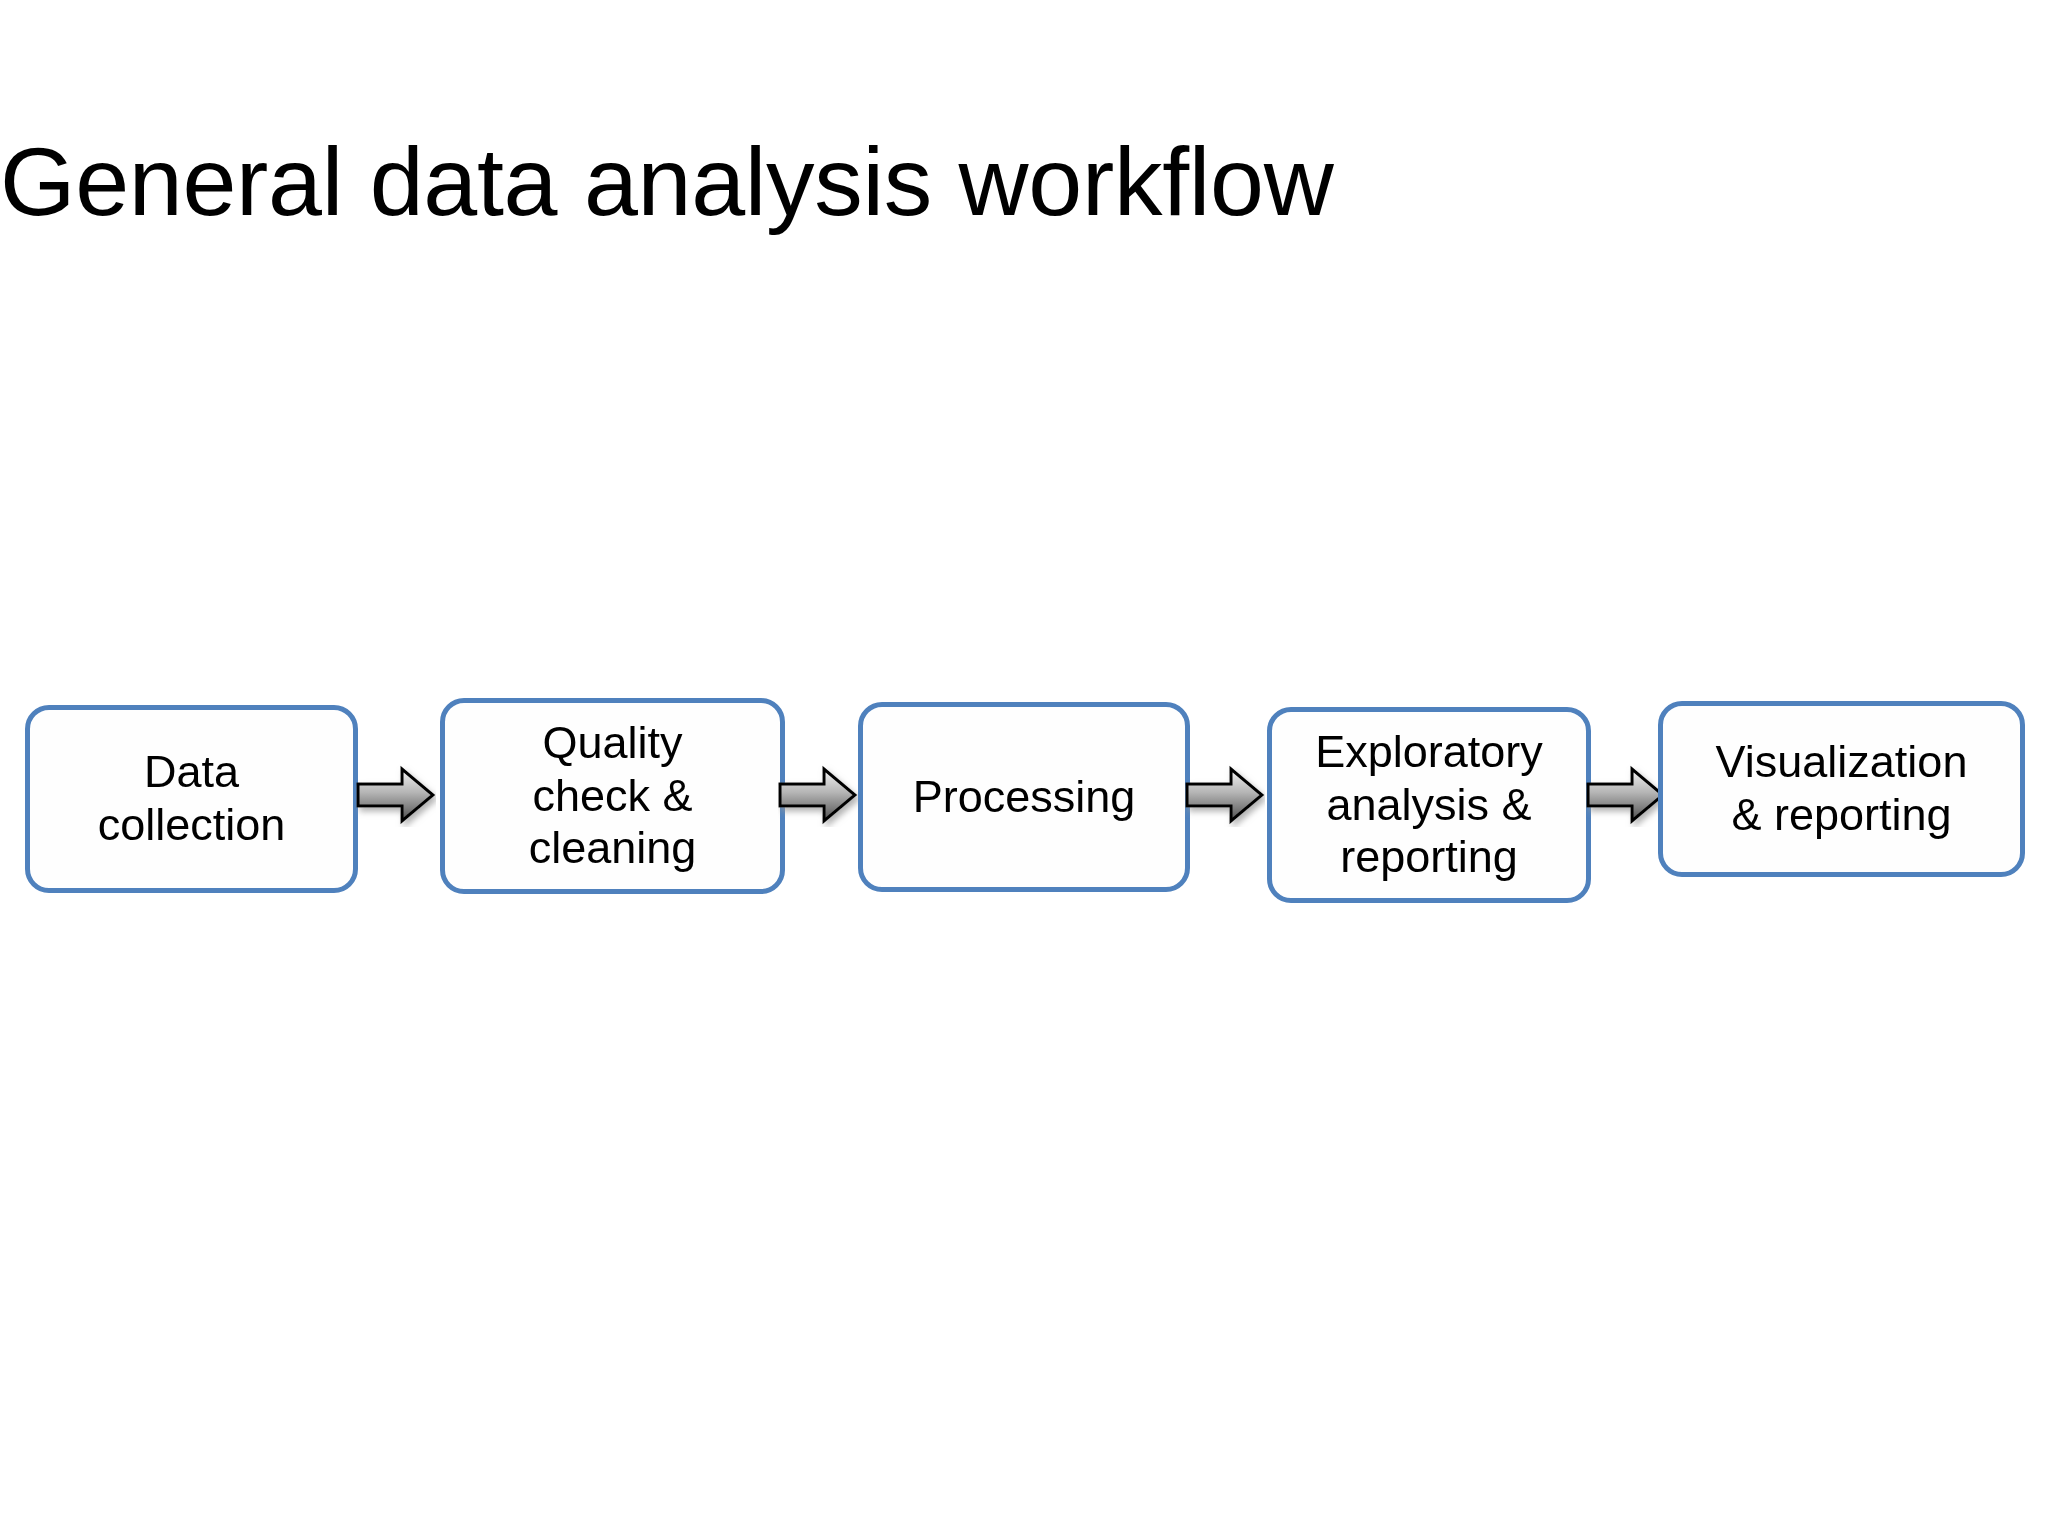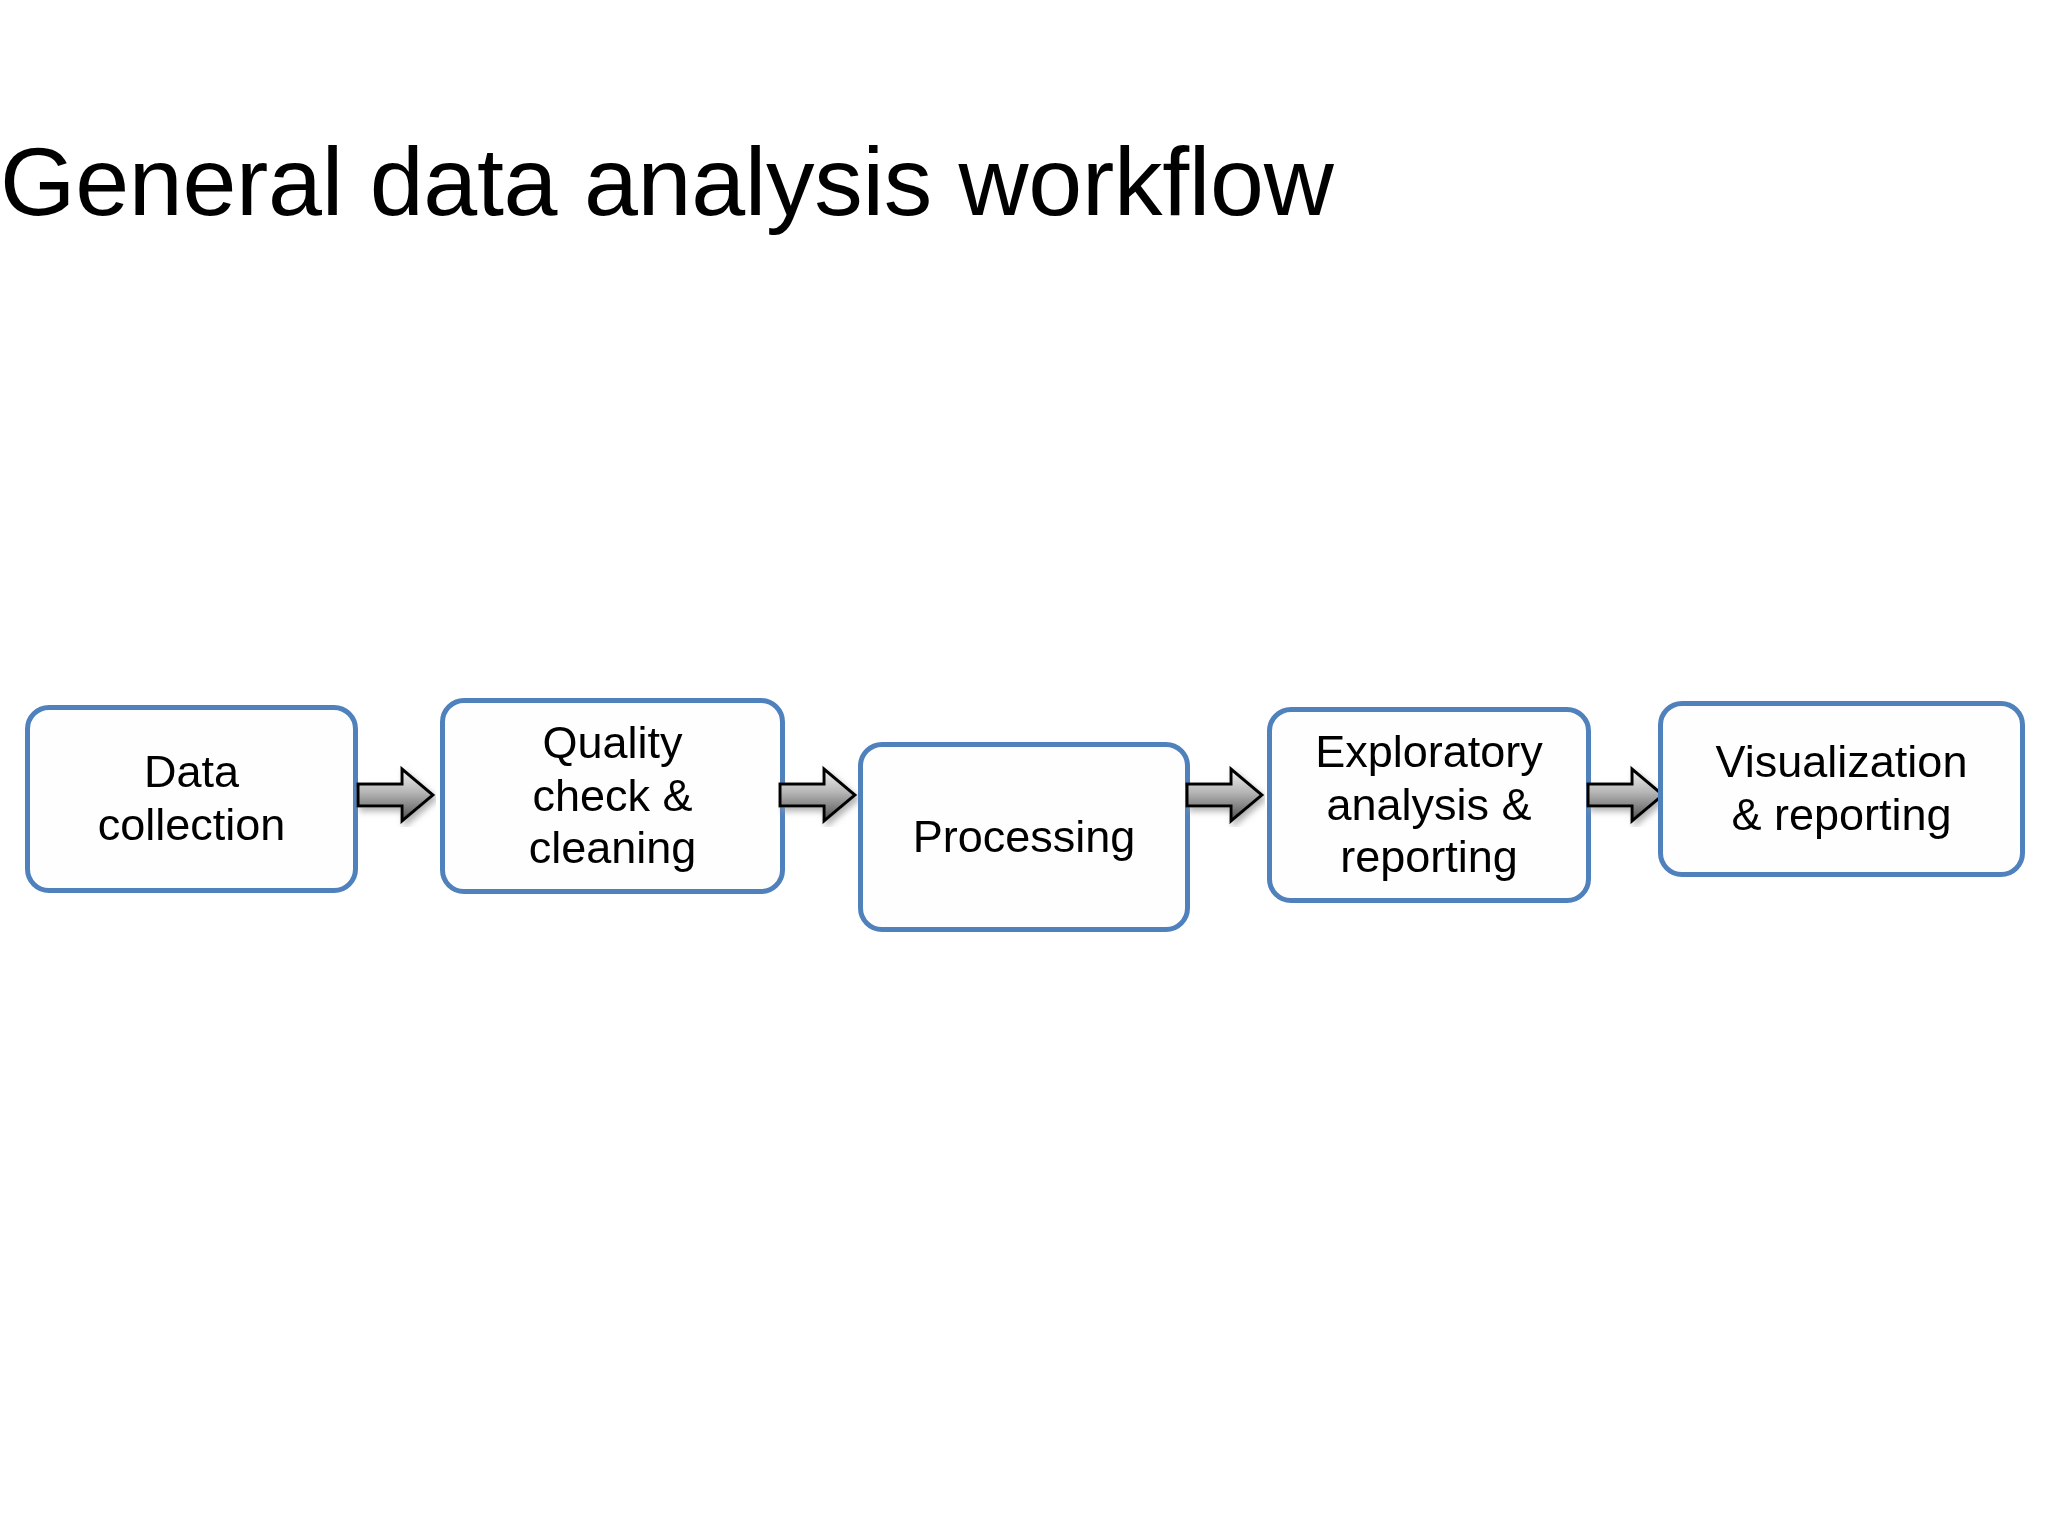--- a/index.html
+++ b/index.html
@@ -62,21 +62,21 @@
     overflow: hidden;
   }
   .flow-node .node-label {
     display: block;
     width: 100%;
   }
 
   
   .node-1 { left: 25px;   width: 333px; height: 188px; top: 8px;  }
   .node-2 { left: 440px;  width: 345px; height: 196px; top: 1px; justify-content: center;  }
-  .node-3 { left: 858px;  width: 332px; height: 190px; top: 5px; margin-top: 40px;  }
+  .node-3 { left: 858px;  width: 332px; height: 190px; top: 5px;  }
   .node-4 { left: 1267px; width: 324px; height: 196px; top: 10px;  }
   .node-5 { left: 1658px; width: 367px; height: 176px; top: 4px;  }
 
   
   .flow-arrow {
     position: absolute;
     top: 66px;
     width: 80px;
     height: 64px;
   }

